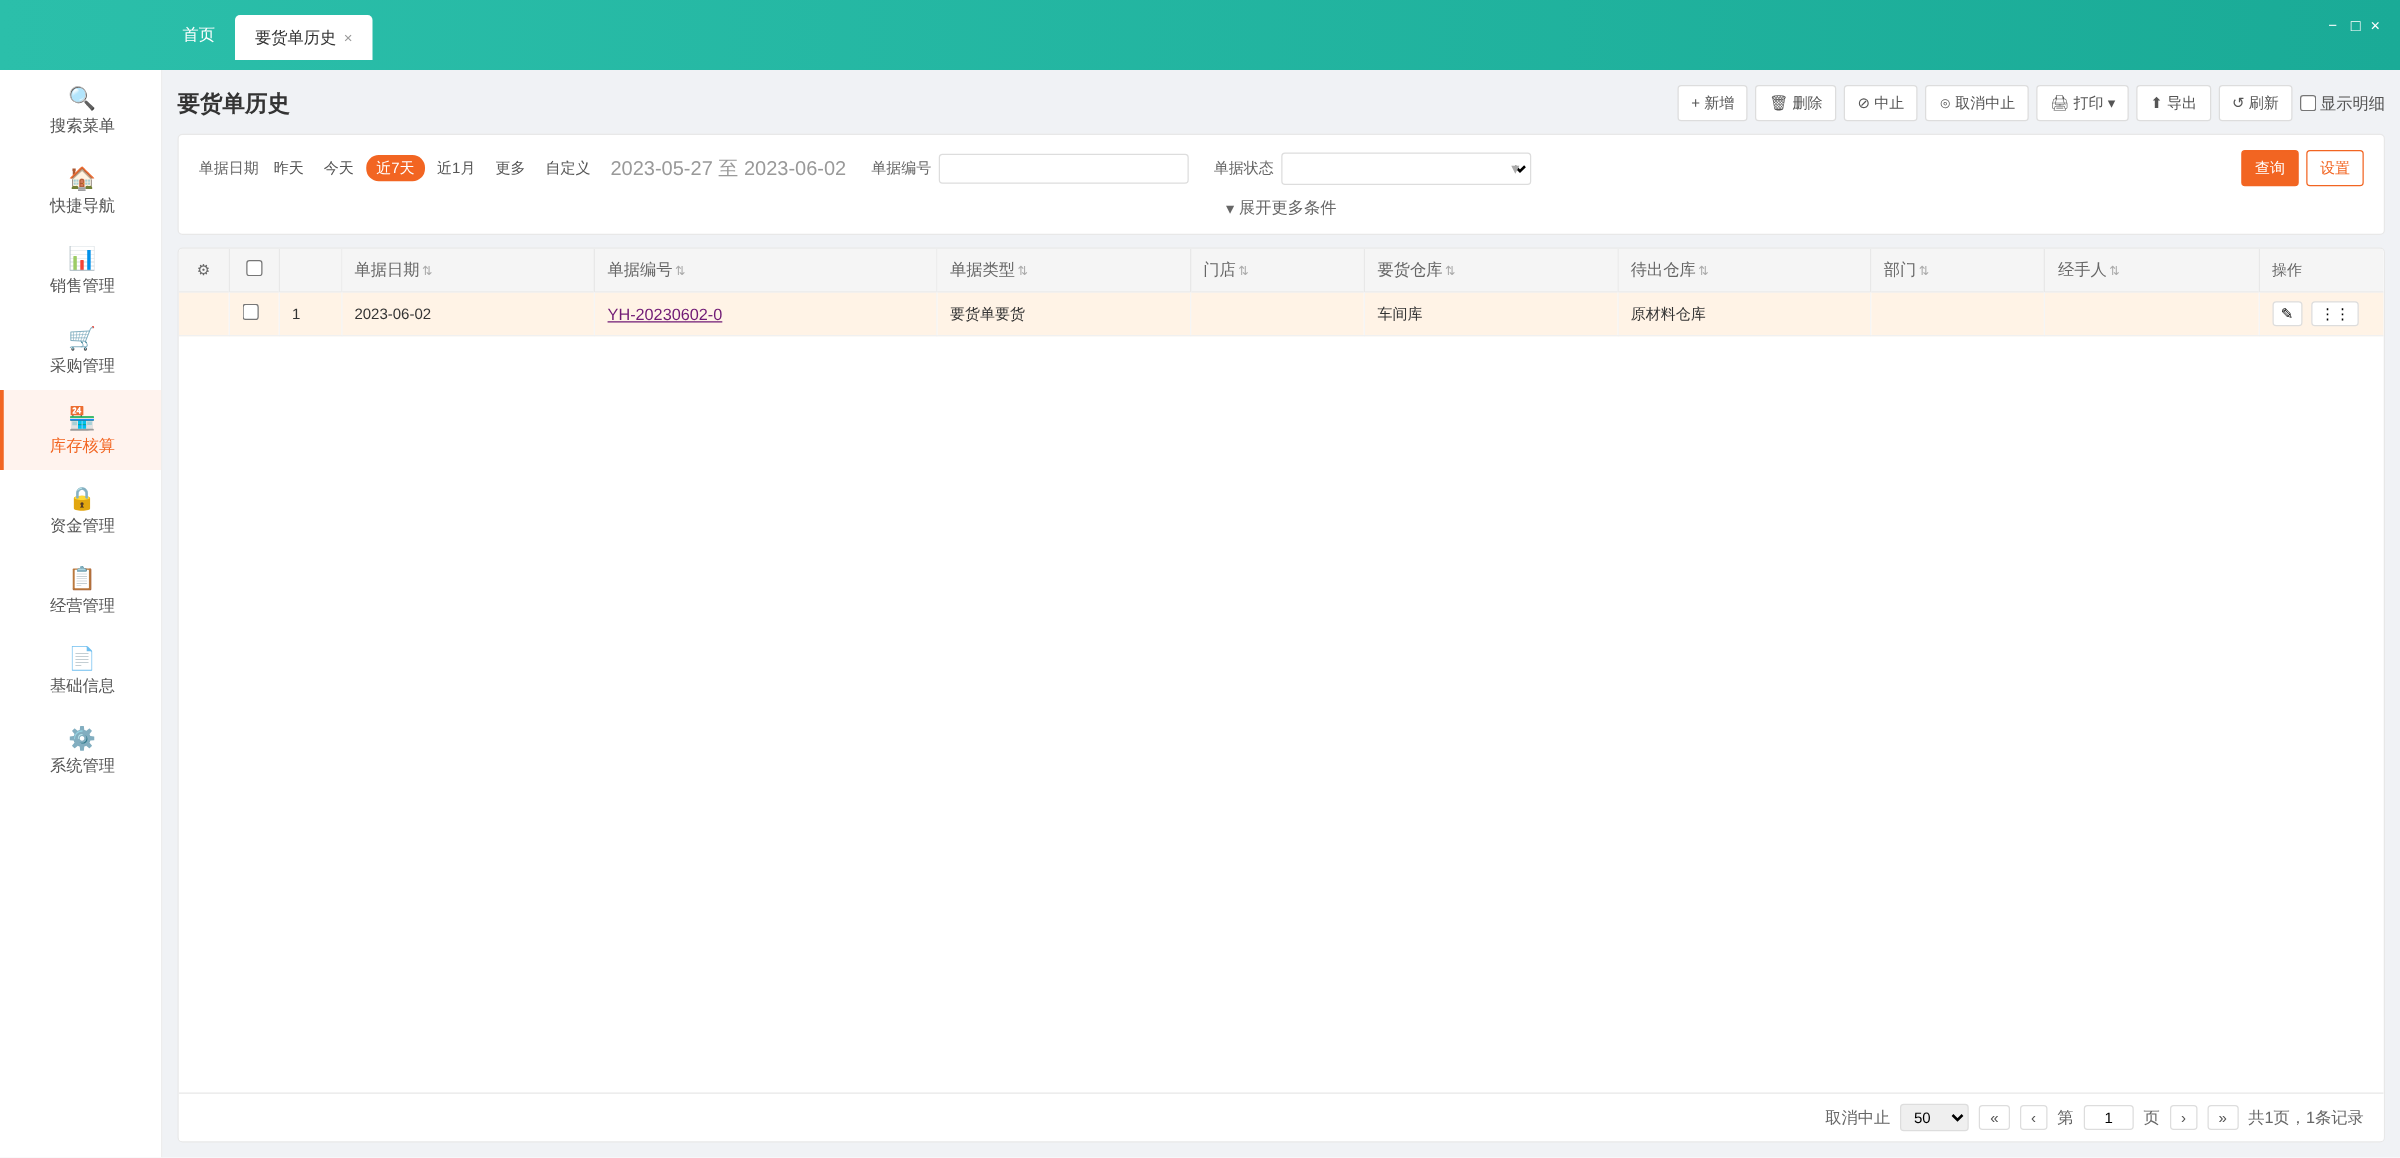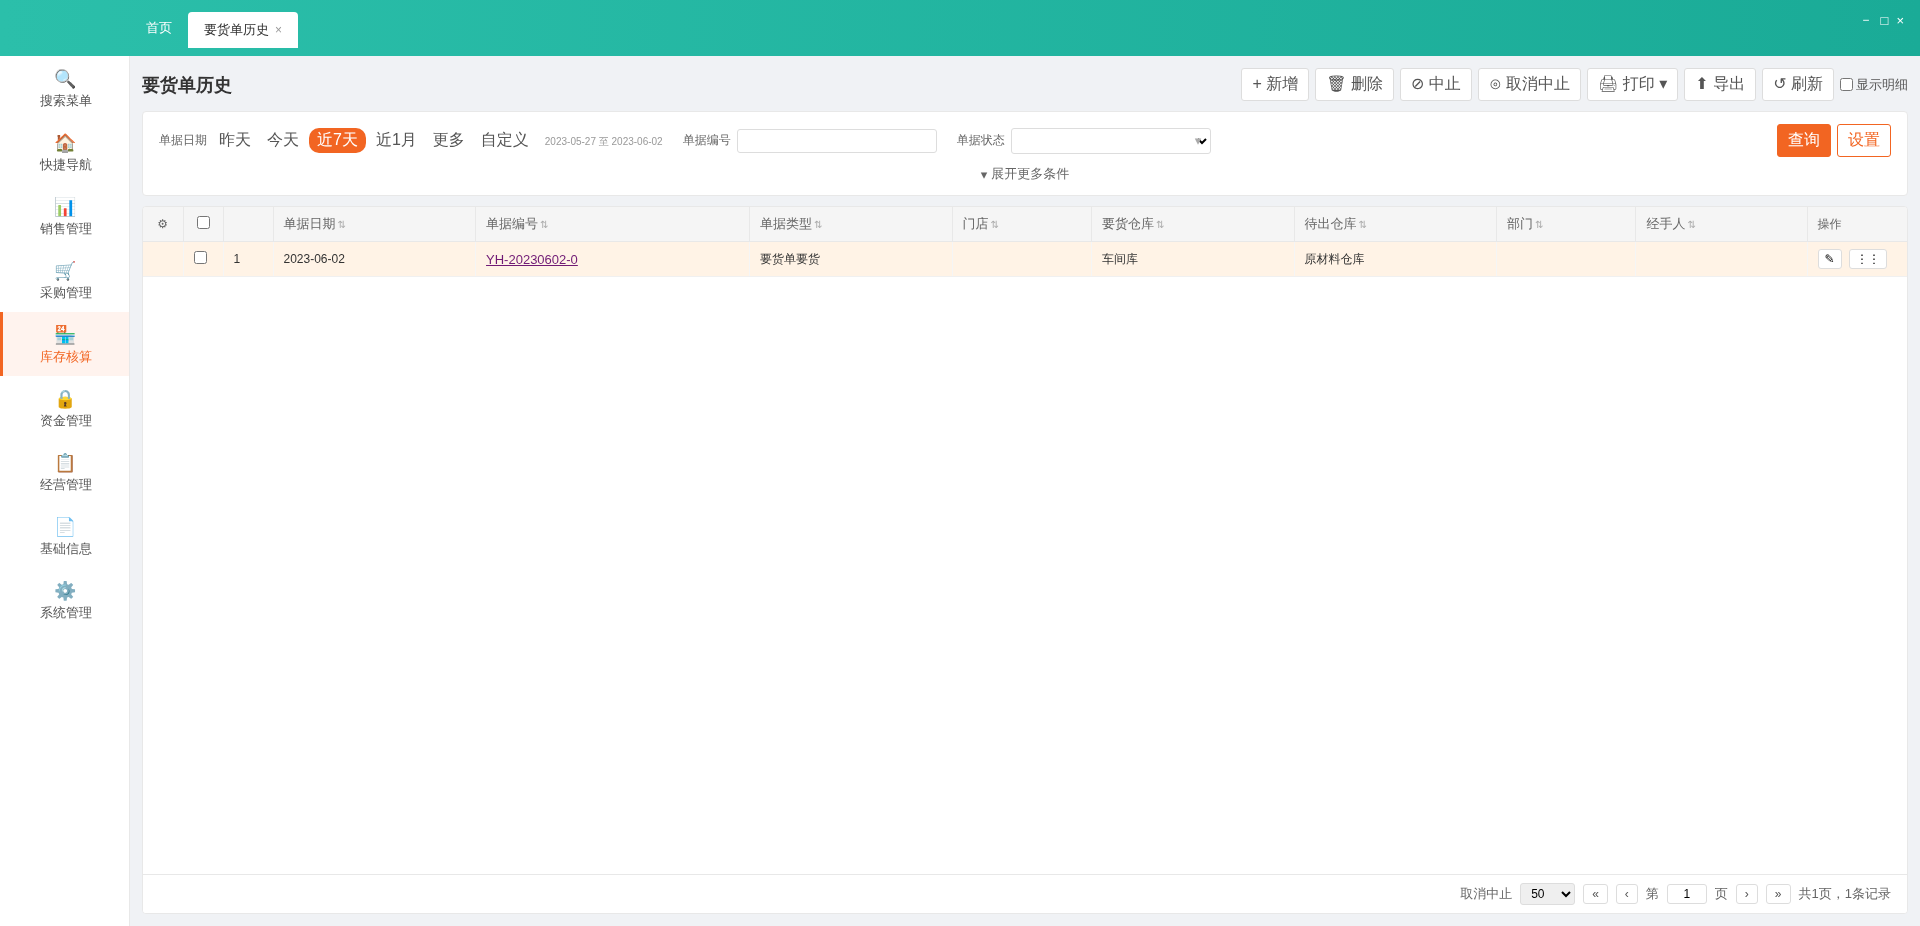--- a/index.html
+++ b/index.html
@@ -117,21 +117,21 @@
     }
     .btn {
       display: flex;
       align-items: center;
       gap: 3px;
       padding: 5px 10px;
       border: 1px solid #ddd;
       background: #fff;
       border-radius: 3px;
       cursor: pointer;
-      font-size: 16px;
+      font-size: 12px;
       color: #555;
       white-space: nowrap;
     }
     .btn-primary {
       background: #f26522;
       color: #fff;
       border-color: #f26522;
     }
     .btn-secondary {
       background: #fff;
@@ -165,21 +165,21 @@
     }
     .date-filter {
       display: flex;
       align-items: center;
       gap: 4px;
     }
     .date-btn {
       padding: 2px 6px;
       border-radius: 3px;
       cursor: pointer;
-      font-size: 16px;
+      font-size: 12px;
       color: #555;
     }
     .date-btn.active {
       background: #f26522;
       color: #fff;
       border-radius: 10px;
       padding: 2px 8px;
     }
     .filter-input {
       border: 1px solid #ddd;
@@ -192,21 +192,21 @@
     .filter-select {
       border: 1px solid #ddd;
       border-radius: 3px;
       padding: 4px 8px;
       font-size: 12px;
       width: 200px;
       outline: none;
       background: #fff;
     }
     .date-range-text {
-      font-size: 10px;
+      font-size: 16px;
       color: #999;
       margin-top: 2px;
     }
     .expand-more {
       display: flex;
       align-items: center;
       justify-content: center;
       margin-top: 8px;
       gap: 4px;
       color: #666;

